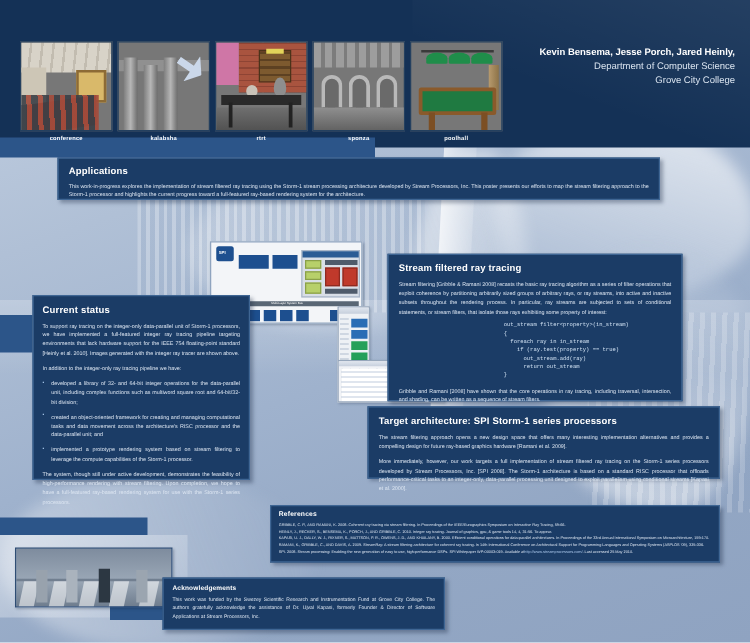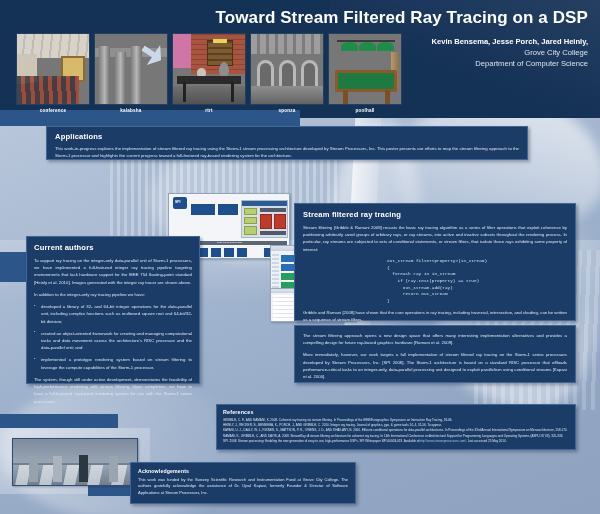--- a/index.html
+++ b/index.html
@@ -202,21 +202,21 @@
     content:"\25AA"; position:absolute; left:0; top:-0.5px;
     color:#9fc0e4; font-size:4px;
   }
 
   
   #intro-panel { left:46px; top:126px; width:482px; height:34px; padding:5px 8px 5px 8px; }
   #intro-panel h2 { margin-bottom:4px; }
 
   #status-panel { left:26px; top:236px; width:174px; height:148px; padding:6px 7px; }
 
-  #sfrt-panel { left:294px; top:203px; width:282px; height:118px; padding:6px 8px; }
+  #sfrt-panel { left:310px; top:203px; width:236px; height:118px; padding:6px 8px; }
   #target-panel { left:294px; top:325px; width:282px; height:58px; padding:6px 8px; }
 
   #refs-panel { left:216px; top:404px; width:360px; height:46px; padding:4px 6px; }
   #refs-panel h2 { font-size:5.4px; margin-bottom:3px; }
   #refs-panel .ref {
     font-size:3.05px; line-height:1.72; color:#dbe4f0; margin:0;
     white-space:nowrap; overflow:hidden;
   }
   #refs-panel .ref .url { color:#a9c6ea; }
 
@@ -344,25 +344,24 @@
   <div class="bg-vtube"></div>
   <div class="bg-soft-panel"></div>
   <div class="accent-bar ab3"></div>
   <div class="frame-lt"></div>
   <div class="accent-bar ab1"></div>
   <div class="accent-bar ab2"></div>
 
   <div class="header-band">
     <div class="sheen"></div>
   </div>
-  <div class="poster-title">Toward Stream Filtered Ray Tracing on a DSP</div>
   <div class="authors">
     <div class="a-line">Kevin Bensema, Jesse Porch, Jared Heinly,</div>
+    <div class="a-dept">Department of Computer Science</div>
     <div class="a-dept">Grove City College</div>
-    <div class="a-dept">Department of Computer Science</div>
   </div>
 
   <div class="thumb-label-band"></div>
 
   <div class="thumbs">
 
     <div class="thumb">
       <div class="img sc-conf">
         <div class="ceil"></div>
           <div class="wall"></div>
@@ -461,21 +460,21 @@
     <div class="chip c3"></div>
       <div class="chip c4"></div>
   </div>
   <div id="prof-fig">
     <div class="tb"></div>
       <div class="grid-l"></div>
       <div class="grid-r"></div>
   </div>
 
   <div class="panel" id="status-panel">
-    <h2>Current authors</h2>
+    <h2>Current status</h2>
     <p>To support ray tracing on the integer-only  data-parallel unit of Storm-1 processors, we have implemented a full-featured integer ray tracing pipeline targeting environments that lack hardware support for the IEEE 754 floating-point standard [Heinly et al. 2010]. Images generated with the integer ray tracer are shown above.</p>
     <p>In addition to the integer-only ray tracing pipeline we have:</p>
     <ul>
       <li>developed a library of 32- and 64-bit integer operations for the data-parallel unit, including complex functions such as multiword square root and 64-bit/32-bit division;</li>
       <li>created an object-oriented framework for creating and managing computational tasks and data movement across the architecture's RISC processor and the data-parallel unit; and</li>
       <li>implemented a prototype rendering system based on stream filtering to leverage the compute capabilities of the Storm-1 processor.</li>
     </ul>
     <p class="last">The system, though still under active development, demonstrates the feasibility of high-performance rendering with stream filtering.  Upon completion, we hope to have a full-featured ray-based rendering system for use with the Storm-1 series processors.</p>
   </div>
 
@@ -486,20 +485,21 @@
 {
   foreach ray in in_stream
     if (ray.test(property) == true)
       out_stream.add(ray)
       return out_stream
 }</div>
     <p class="last">Gribble and Ramani [2008] have shown that the core operations in ray tracing, including traversal, intersection, and shading, can be written as a sequence of stream filters.</p>
   </div>
 
   <div class="panel" id="target-panel">
+    <h2>Target architecture:  SPI Storm-1 series processors</h2>
     <p>The stream filtering approach opens a new design space that offers many interesting implementation alternatives and provides a compelling design for future ray-based graphics hardware [Ramani et al. 2009].</p>
     <p class="last">More immediately, however, our work targets a full implementation of stream filtered ray tracing on the Storm-1 series processors developed by Stream Processors, Inc. [SPI 2008].  The Storm-1 architecture is based on a standard RISC processor that offloads performance-critical tasks to an integer-only, data-parallel processing unit designed to exploit parallelism using conditional streams [Kapasi et al. 2000].</p>
   </div>
 
   <div id="crosswalk">
     <div class="shadowline"></div>
     <div class="stripe" style="left:4px"></div>
     <div class="stripe" style="left:28px"></div>
     <div class="stripe" style="left:52px"></div>
     <div class="stripe" style="left:76px"></div>

